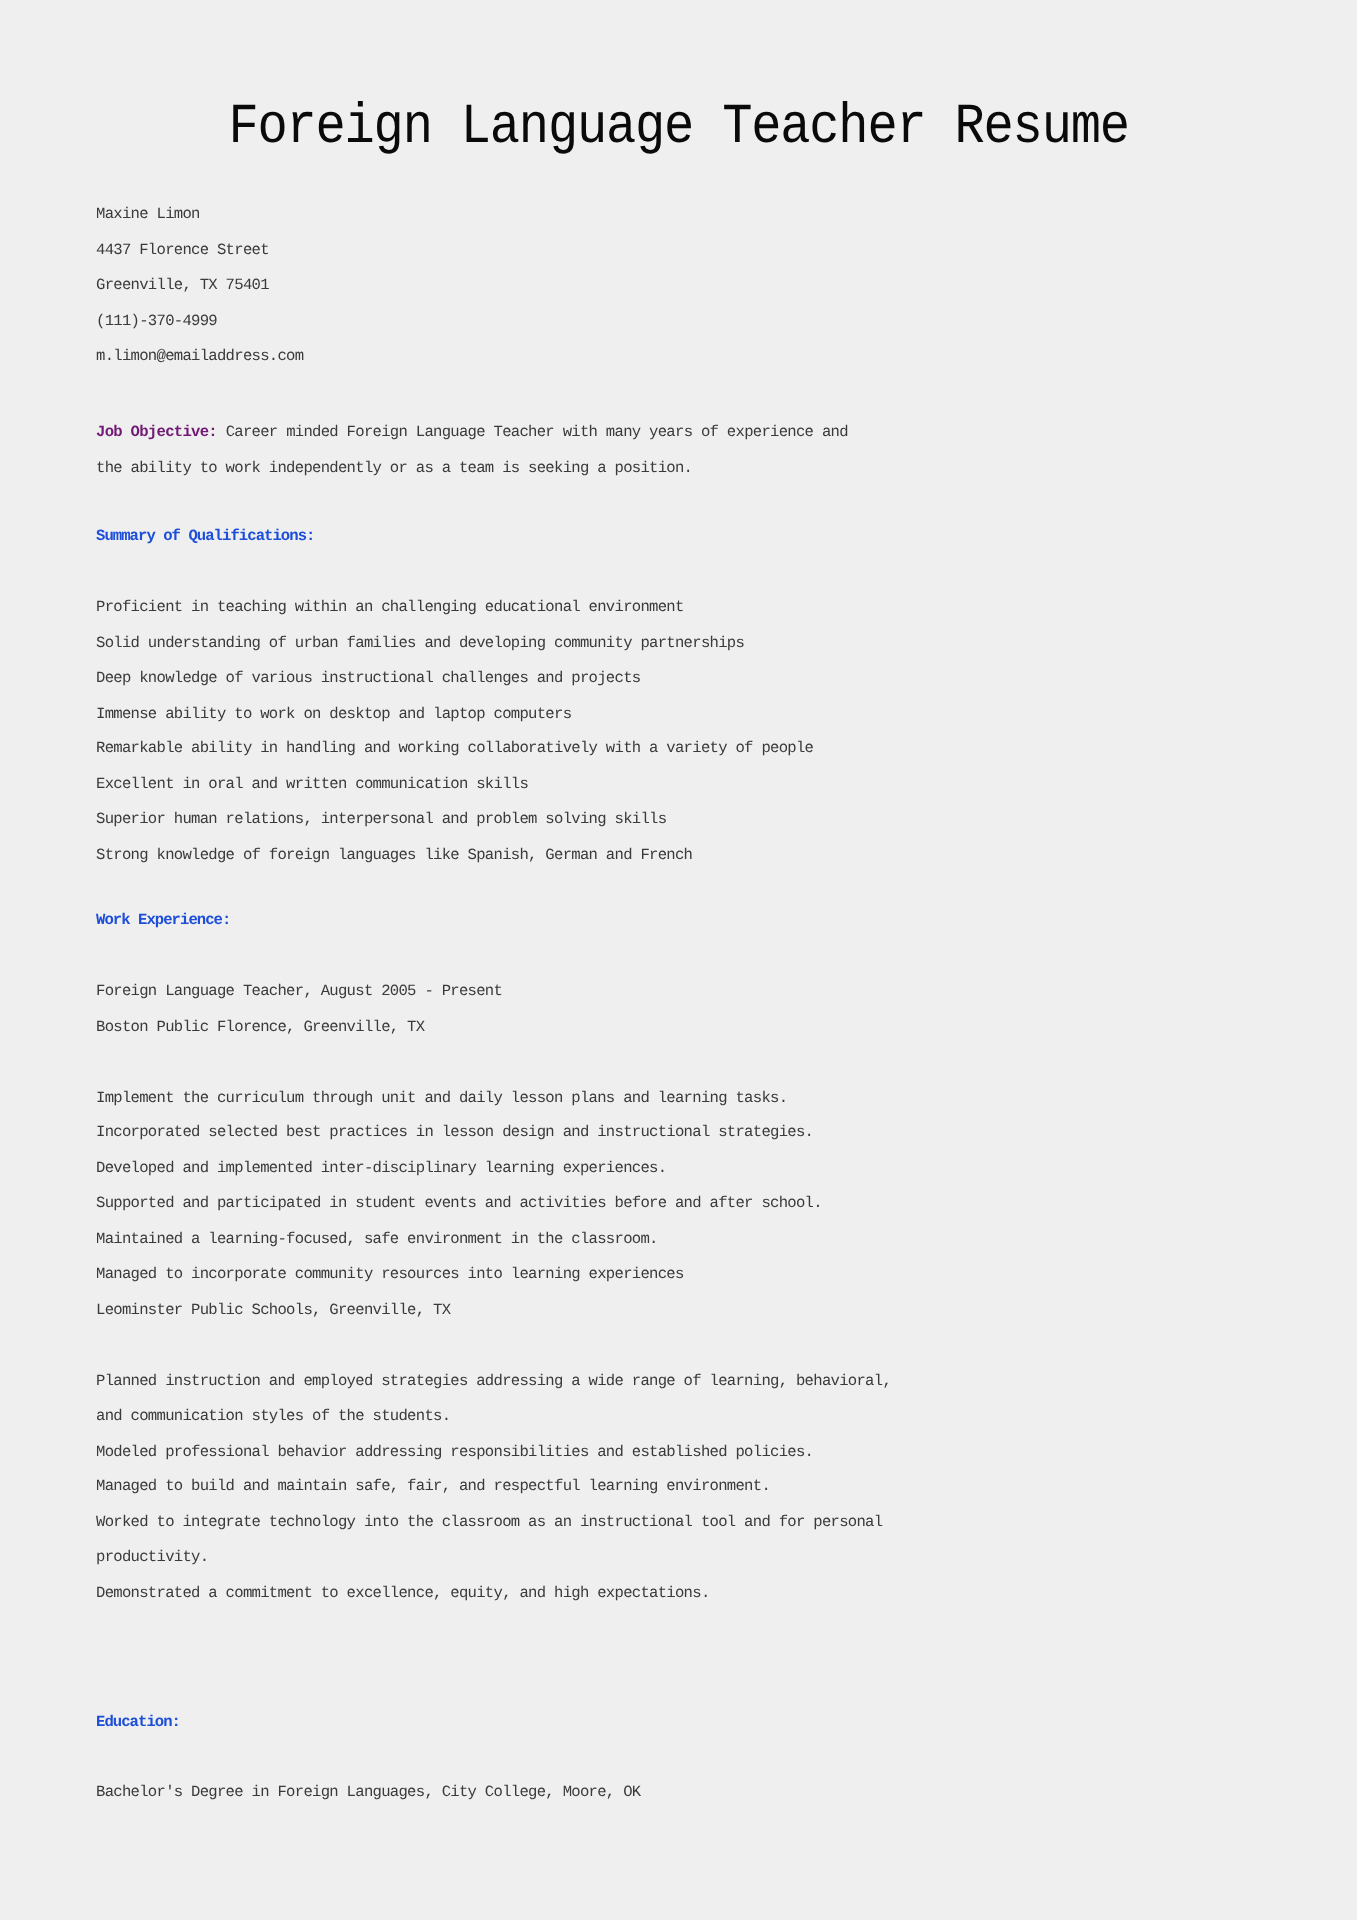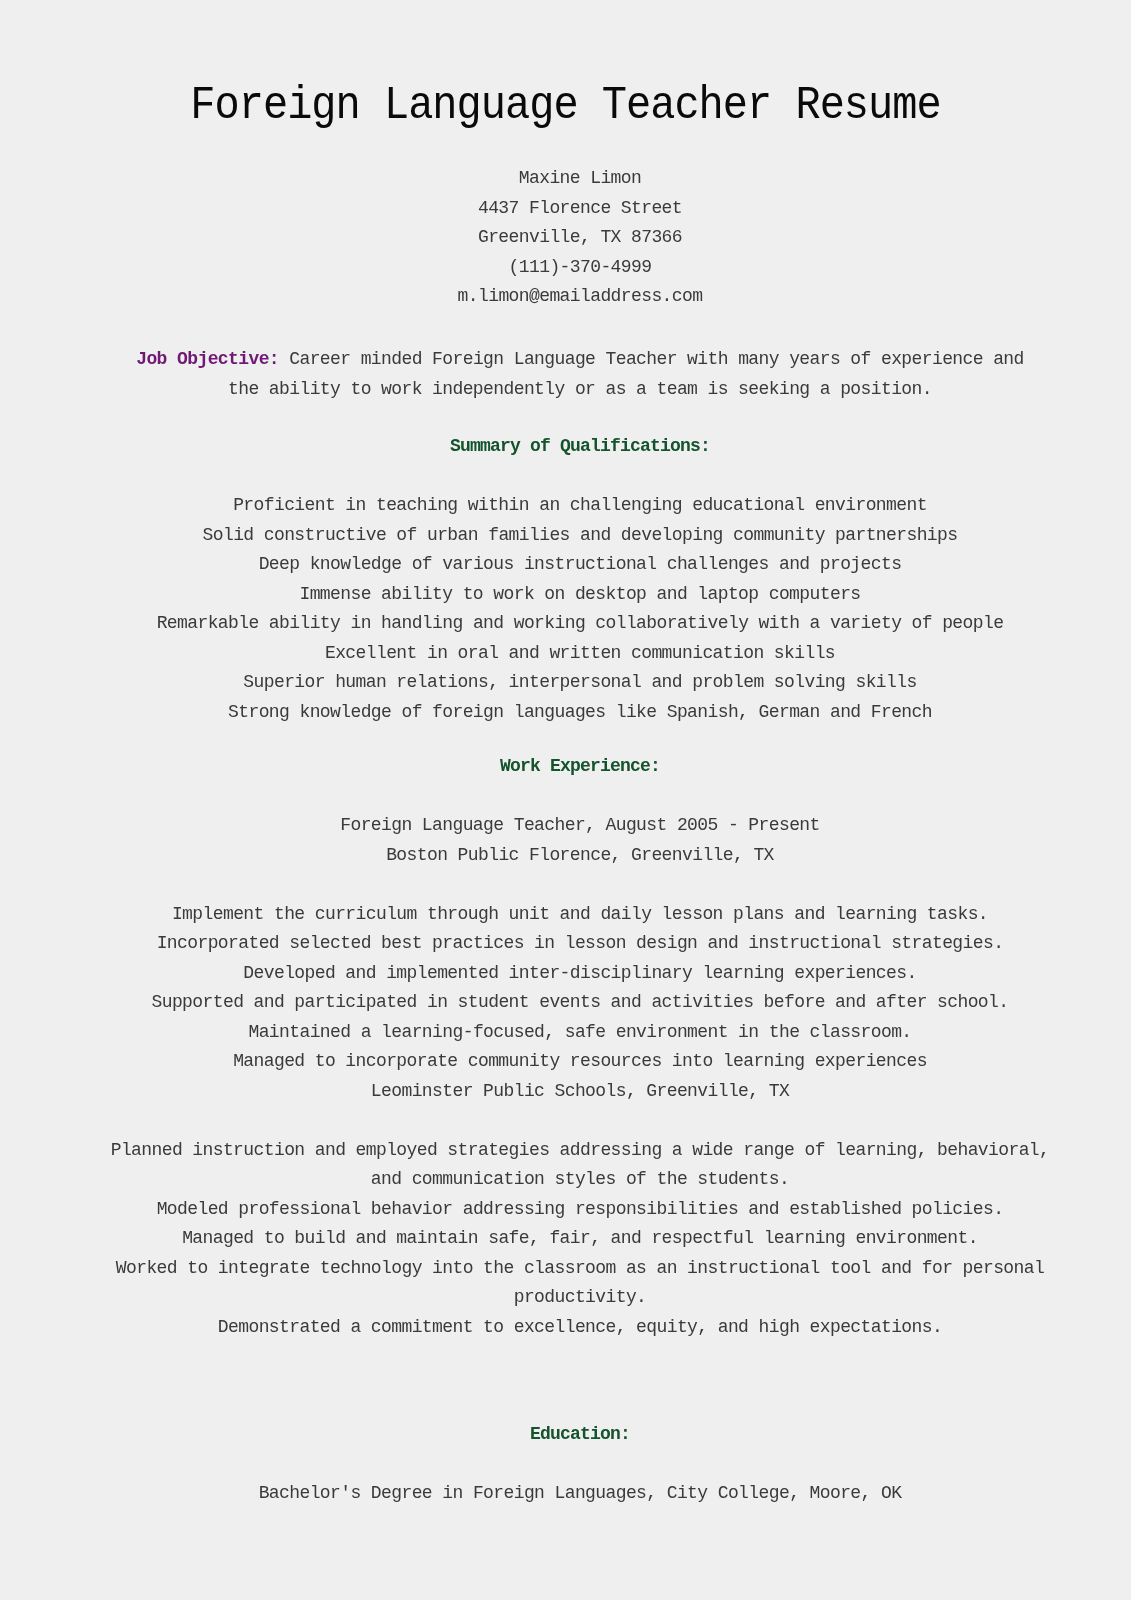--- a/index.html
+++ b/index.html
@@ -32,66 +32,65 @@
       color: #0a0a0a;
       letter-spacing: -1px;
       transform: scaleY(1.12);
       margin: 0;
     }
     .block {
       position: absolute;
       left: 80px;
       width: 1000px;
       font-family: "Liberation Mono", "DejaVu Sans Mono", monospace;
-      font-size: 18px;
+      font-size: 13px;
       color: #3a3a3a;
       letter-spacing: -0.6px;
-      text-align: center;
     }
     .line {
       height: 29.5px;
       line-height: 29.5px;
       white-space: nowrap;
     }
     .heading {
       font-weight: bold;
-      color: #14532d;
+      color: #1d4ed8;
       letter-spacing: -0.8px;
     }
     .inline-label {
       font-weight: bold;
       color: #701a75;
     }
     .spacer { height: 29.5px; }
   </style>
 </head>
 <body>
 
 <div class="page">
 
   <h1 class="title">Foreign Language Teacher Resume</h1>
 
   <div class="block" style="top:164px;">
     <div class="line">Maxine Limon</div>
     <div class="line">4437 Florence Street</div>
-    <div class="line">Greenville, TX 87366</div>
+    <div class="line">Greenville, TX 75401</div>
     <div class="line">(111)-370-4999</div>
     <div class="line">m.limon@emailaddress.com</div>
   </div>
 
   <div class="block" style="top:345px;">
     <div class="line"><span class="inline-label">Job Objective:</span><span> Career minded Foreign Language Teacher with many years of experience and</span></div>
     <div class="line">the ability to work independently or as a team is seeking a position.</div>
   </div>
 
   <div class="block" style="top:432px;">
     <div class="line heading">Summary of Qualifications:</div>
     <div class="spacer"></div>
     <div class="line">Proficient in teaching within an challenging educational environment</div>
-    <div class="line">Solid constructive of urban families and developing community partnerships</div>
+    <div class="line">Solid understanding of urban families and developing community partnerships</div>
     <div class="line">Deep knowledge of various instructional challenges and projects</div>
     <div class="line">Immense ability to work on desktop and laptop computers</div>
     <div class="line">Remarkable ability in handling and working collaboratively with a variety of people</div>
     <div class="line">Excellent in oral and written communication skills</div>
     <div class="line">Superior human relations, interpersonal and problem solving skills</div>
     <div class="line">Strong knowledge of foreign languages like Spanish, German and French</div>
   </div>
 
   <div class="block" style="top:752px;">
     <div class="line heading">Work Experience:</div>

